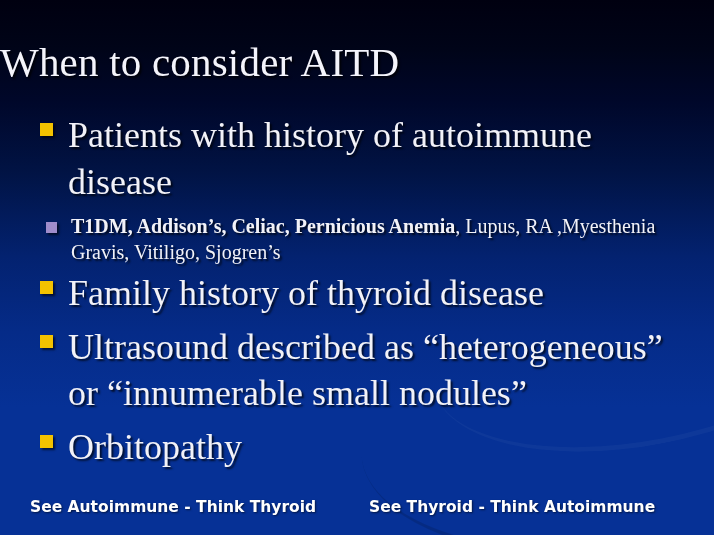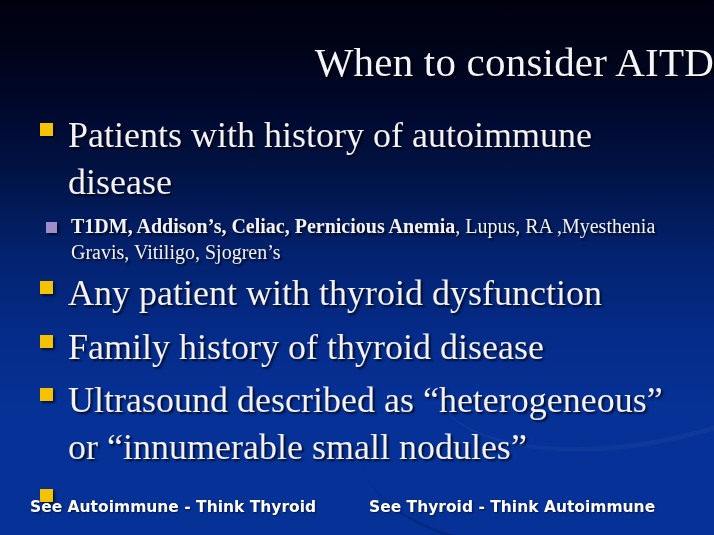--- a/index.html
+++ b/index.html
@@ -69,21 +69,21 @@
     border-width: 0 0 14px 0;
     border-bottom-color: rgba(0,0,0,0.10);
     transform: rotate(-5deg);
   }
 
   #title {
     position: absolute;
     top: 40px;
     left: 0;
     width: 714px;
-    text-align: right;
+    text-align: left;
     font-size: 41px;
     line-height: 1.12;
     color: #f4f4fb;
     letter-spacing: 0.2px;
     text-shadow: 2px 2px 2px rgba(0,0,0,0.75);
     white-space: nowrap;
   }
 
   #body-list {
     position: absolute;
@@ -165,37 +165,34 @@
       <span>Patients with history of autoimmune disease</span>
     </div>
 
     <div class="sub-wrap">
       <div class="lvl2">
         <span class="bullet"></span>
         <span class="bold-part">T1DM, Addison’s, Celiac, Pernicious Anemia</span><span>, Lupus, RA ,Myesthenia Gravis, Vitiligo, Sjogren’s</span>
       </div>
     </div>
 
-    <div class="lvl1">
-      <span class="bullet"></span>
-      <span>Any patient with thyroid dysfunction</span>
-    </div>
 
     <div class="lvl1">
       <span class="bullet"></span>
       <span>Family history of thyroid disease</span>
     </div>
 
     <div class="lvl1">
       <span class="bullet"></span>
       <span>Ultrasound described as “heterogeneous” or “innumerable small nodules”</span>
     </div>
 
     <div class="lvl1">
       <span class="bullet"></span>
+      <span>Orbitopathy</span>
     </div>
 
   </div>
 
   <div class="footer" id="footer-left">See Autoimmune - Think Thyroid</div>
 
   <div class="footer" id="footer-right">See Thyroid - Think Autoimmune</div>
 
 </div>
 

